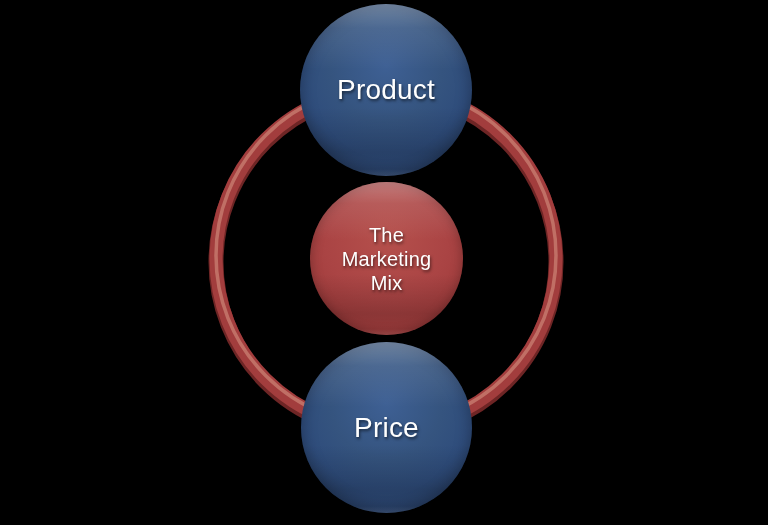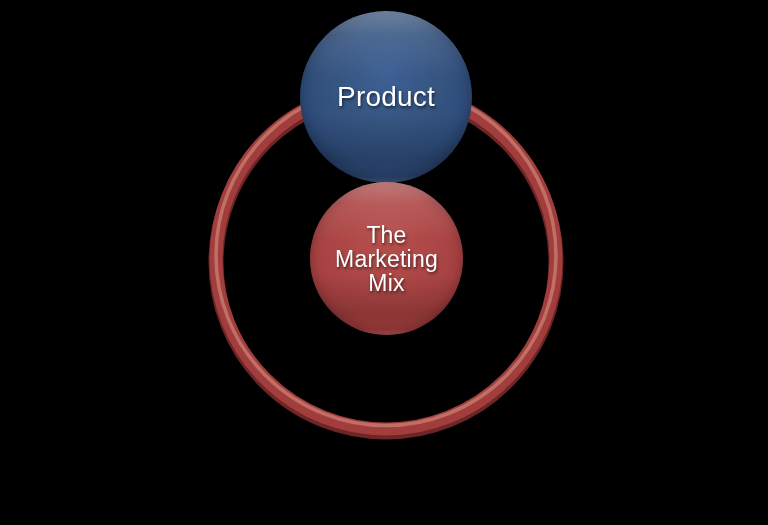--- a/index.html
+++ b/index.html
@@ -54,26 +54,26 @@
 
   .label {
     position: relative;
     z-index: 2;
     color: #ffffff;
     font-size: 28px;
     letter-spacing: 0.2px;
     text-shadow: 1px 2px 3px rgba(0,0,0,0.55);
   }
   .center-label {
-    font-size: 23px;
+    font-size: 20px;
     line-height: 24px;
     white-space: pre-line;
   }
 
-  #node-product   { left: 300px; top: 11px;   width: 172px; height: 172px; }
+  #node-product   { left: 300px; top: 4px;   width: 172px; height: 172px; }
   #node-promotion { left: 127px; top: 172px; width: 174px; height: 174px; }
   #node-place     { left: 470px; top: 173px; width: 174px; height: 174px; }
   #node-price     { left: 301px; top: 342px; width: 171px; height: 171px; }
   #node-center    { left: 310px; top: 182px; width: 153px; height: 153px; }
 </style>
 </head>
 <body>
 
 <div class="stage">
 
@@ -82,20 +82,23 @@
     <circle class="ring-body" cx="386" cy="259" r="170"></circle>
     <circle class="ring-highlight" cx="386" cy="255.5" r="170"></circle>
   </svg>
 
   <div class="node blue" id="node-product">
     <span class="label">Product</span>
   </div>
 
 
 
+  <div class="node blue" id="node-price">
+    <span class="label">Price</span>
+  </div>
 
   <div class="node red" id="node-center">
     <span class="label center-label">The
 Marketing
 Mix</span>
   </div>
 
 </div>
 
 </body></html>

